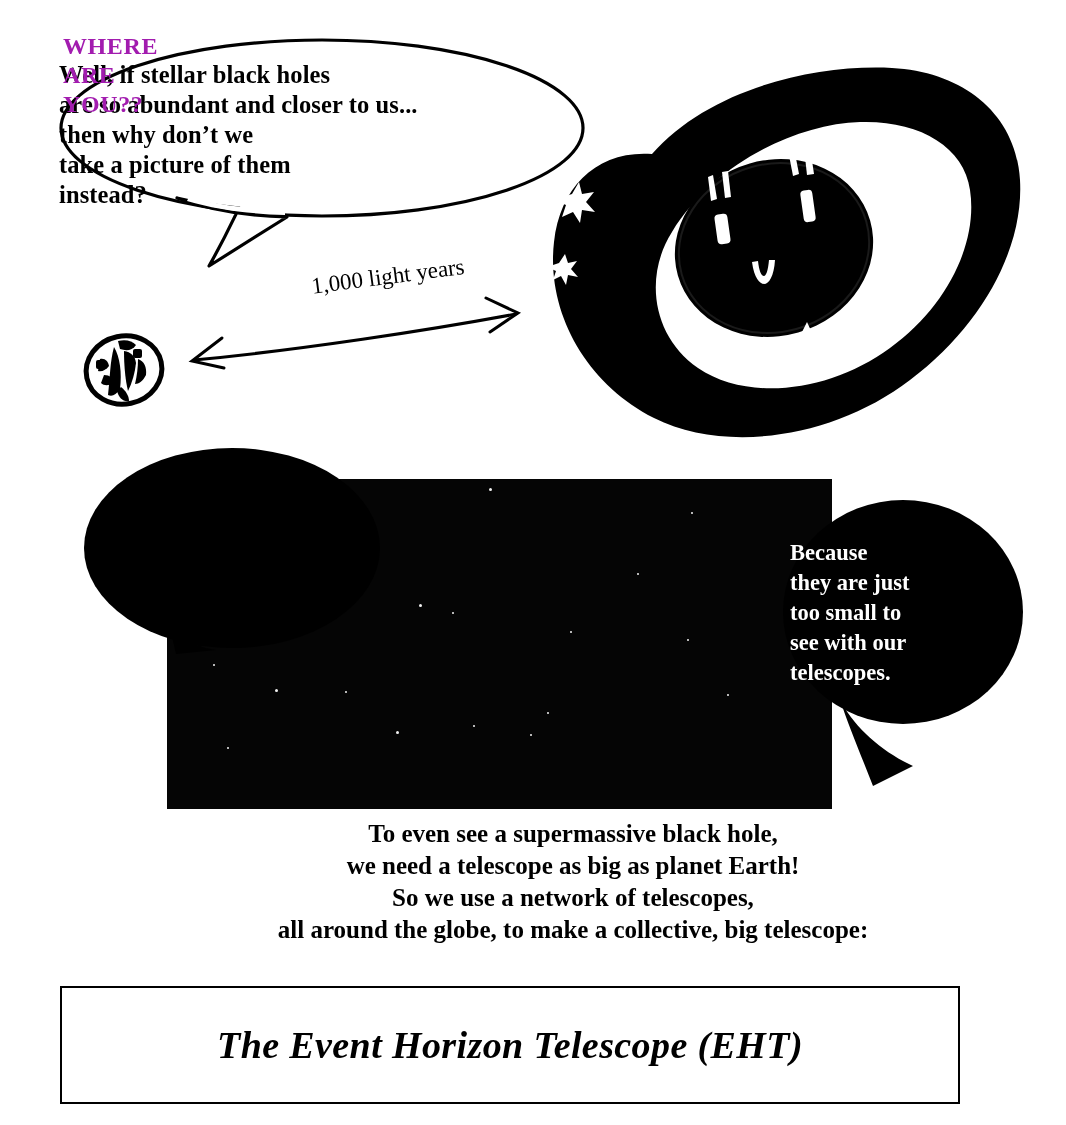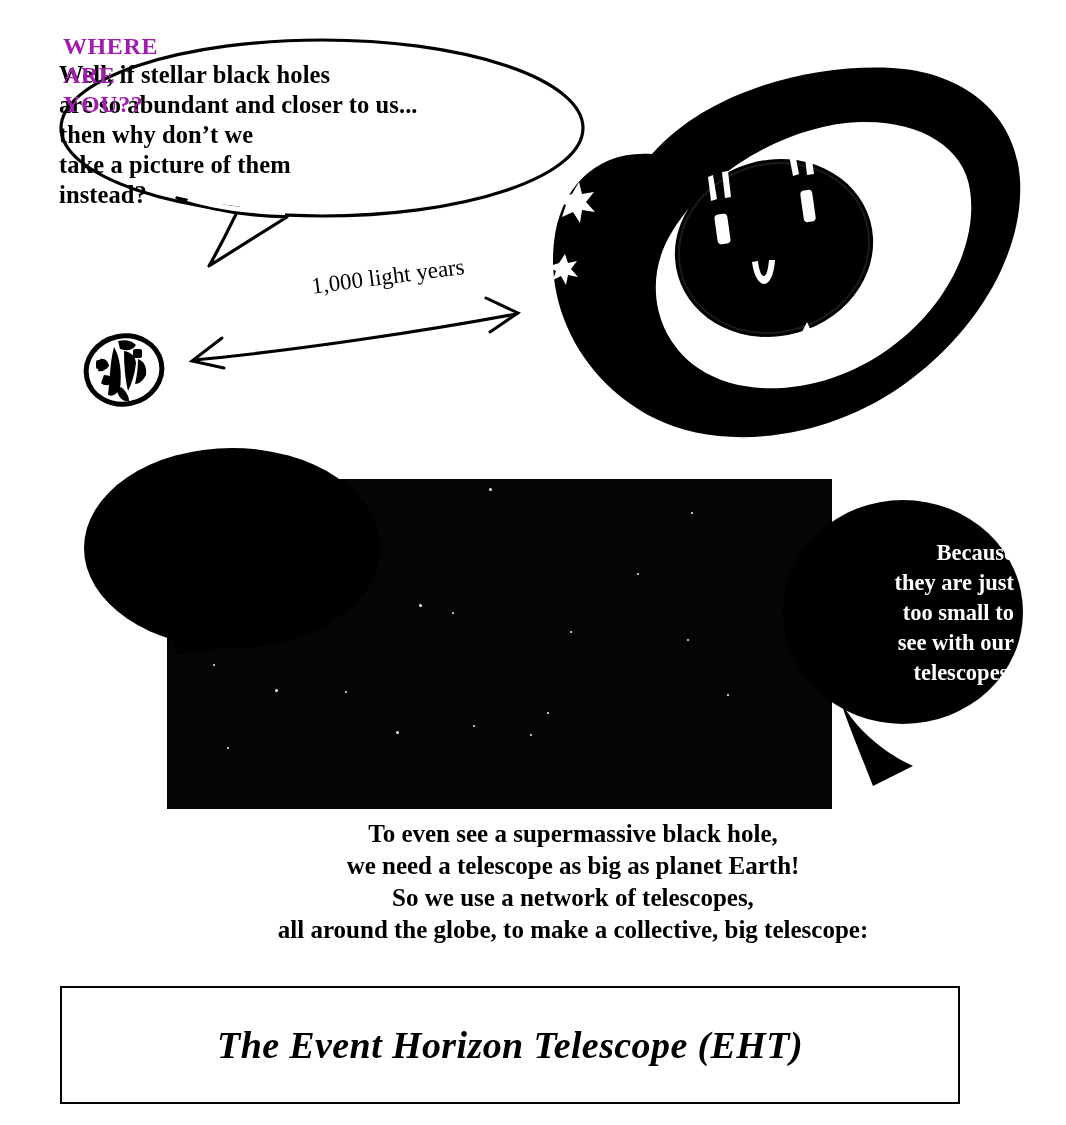--- a/index.html
+++ b/index.html
@@ -117,21 +117,21 @@
     top: 494px;
     width: 240px;
     height: 295px;
     z-index: 2;
   }
   .bubble-black-right-text {
     position: absolute;
     left: 790px;
     top: 538px;
     width: 224px;
-    text-align: right;
+    text-align: left;
     color: #ffffff;
     font-size: 22.5px;
     font-weight: bold;
     line-height: 30px;
     white-space: pre-line;
     z-index: 4;
   }
 
   
   .caption {

